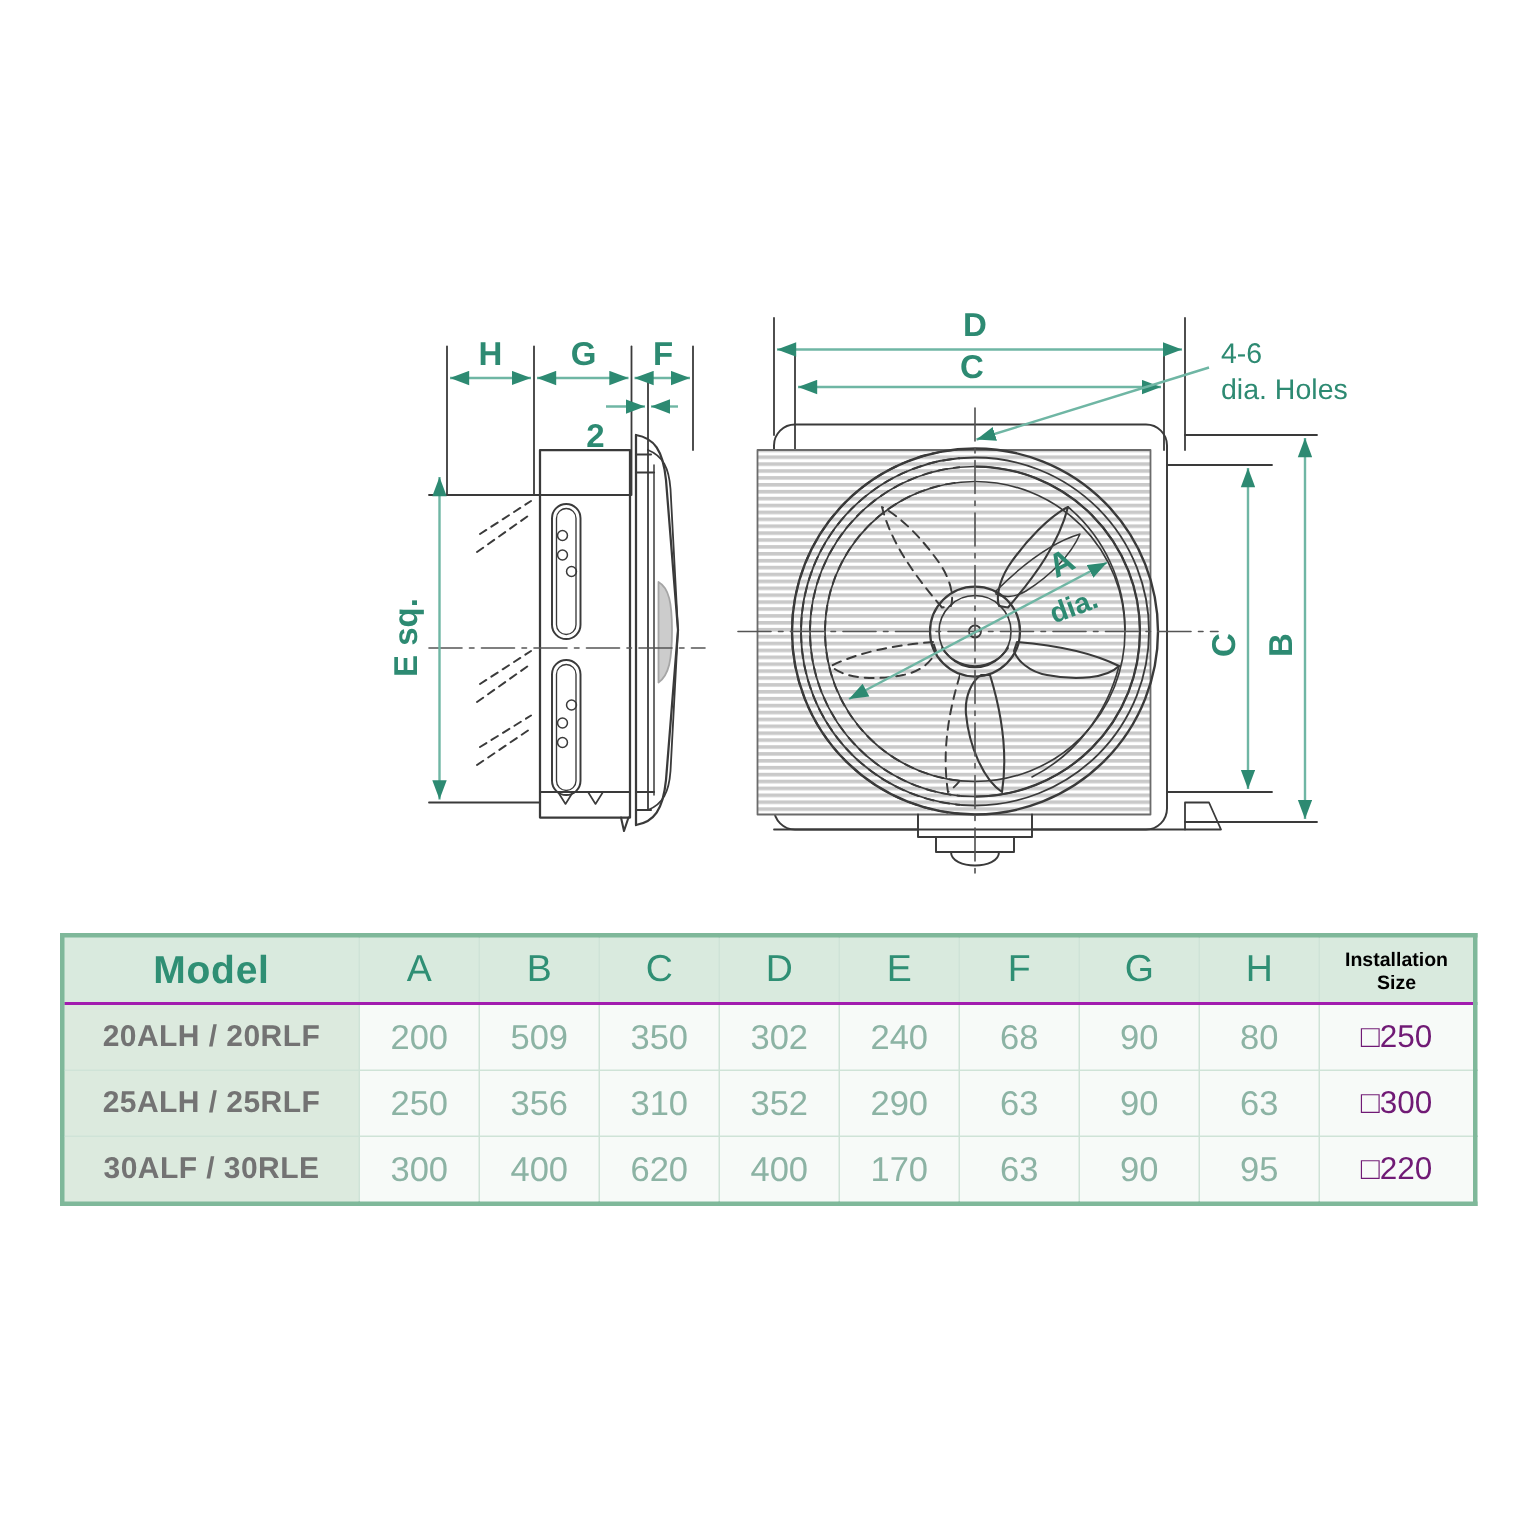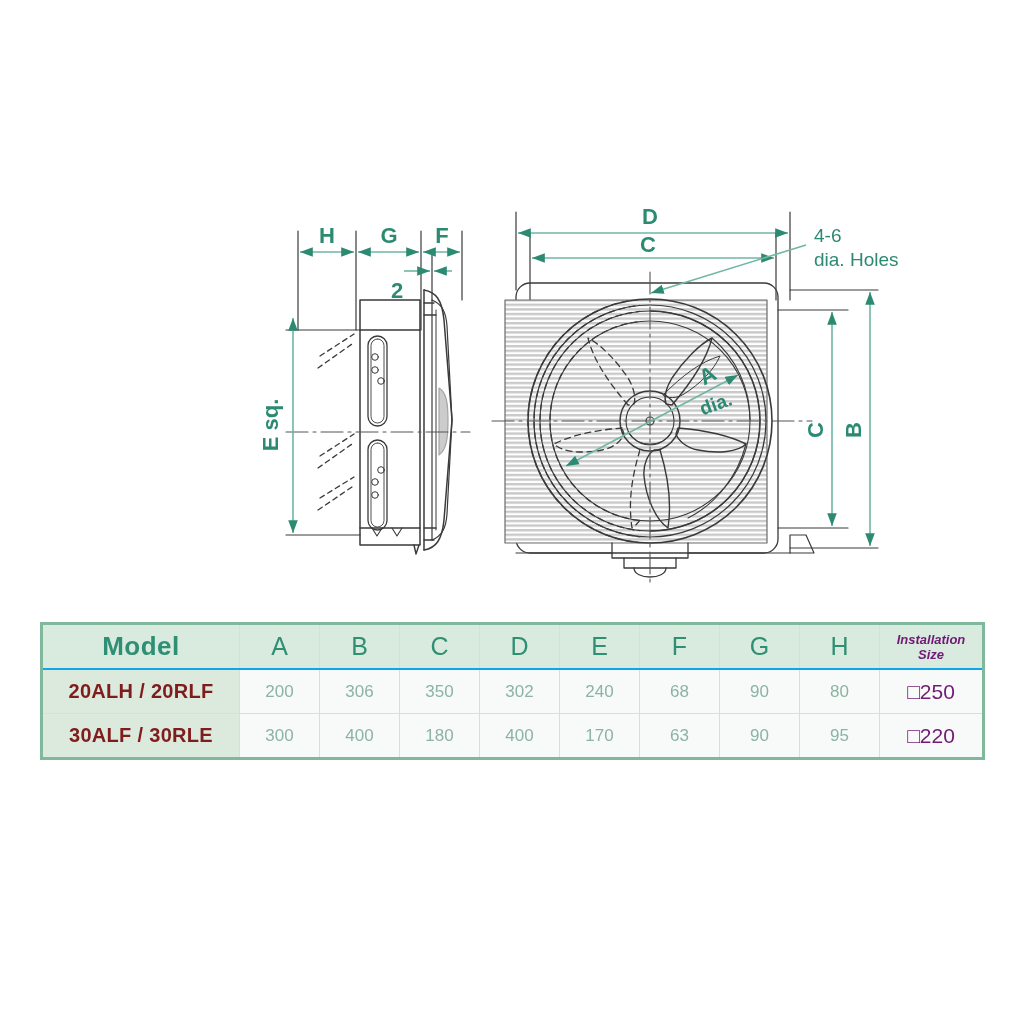--- a/index.html
+++ b/index.html
@@ -33,43 +33,42 @@
     text-align:center;
     vertical-align:middle;
     padding:0;
     height:43px;
   }
   table.spec thead th{
     background:#d9eade;
     color:#2f8f74;
     font-weight:normal;
     font-size:25px;
-    border-bottom:2px solid #0ea5e9;
+    border-bottom:2px solid #a21caf;
   }
   table.spec thead th.model-h{
     font-size:26px;
     font-weight:bold;
     letter-spacing:.5px;
   }
   table.spec thead th.install-h{
     font-size:13px;
     line-height:15px;
     font-weight:bold;
-    color:#701a75;
-    font-style:italic;
+    color:#000000;
   }
   table.spec thead th.install-h span{display:block;}
   table.spec tbody td{
     background:#f7faf8;
     color:#8cb3a4;
-    font-size:17px;
+    font-size:23px;
   }
   table.spec tbody td.model-c{
     background:#dceade;
-    color:#7f1d1d;
+    color:#737373;
     font-size:20px;
     font-weight:bold;
     letter-spacing:.3px;
   }
   table.spec tbody td.install-c{
     color:#701a75;
     font-size:21px;
   }
   col.c-model{width:198px;}
   col.c-dim{width:80px;}
@@ -291,34 +290,46 @@
           <th class="install-h">
             <span>Installation</span>
             <span>Size</span>
           </th>
         </tr>
       </thead>
       <tbody>
         <tr>
           <td class="model-c">20ALH / 20RLF</td>
           <td>200</td>
-          <td>306</td>
+          <td>509</td>
           <td>350</td>
           <td>302</td>
           <td>240</td>
           <td>68</td>
           <td>90</td>
           <td>80</td>
           <td class="install-c">□250</td>
         </tr>
         <tr>
+          <td class="model-c">25ALH / 25RLF</td>
+          <td>250</td>
+          <td>356</td>
+          <td>310</td>
+          <td>352</td>
+          <td>290</td>
+          <td>63</td>
+          <td>90</td>
+          <td>63</td>
+          <td class="install-c">□300</td>
+        </tr>
+        <tr>
           <td class="model-c">30ALF / 30RLE</td>
           <td>300</td>
           <td>400</td>
-          <td>180</td>
+          <td>620</td>
           <td>400</td>
           <td>170</td>
           <td>63</td>
           <td>90</td>
           <td>95</td>
           <td class="install-c">□220</td>
         </tr>
       </tbody>
     </table>
   </div>

